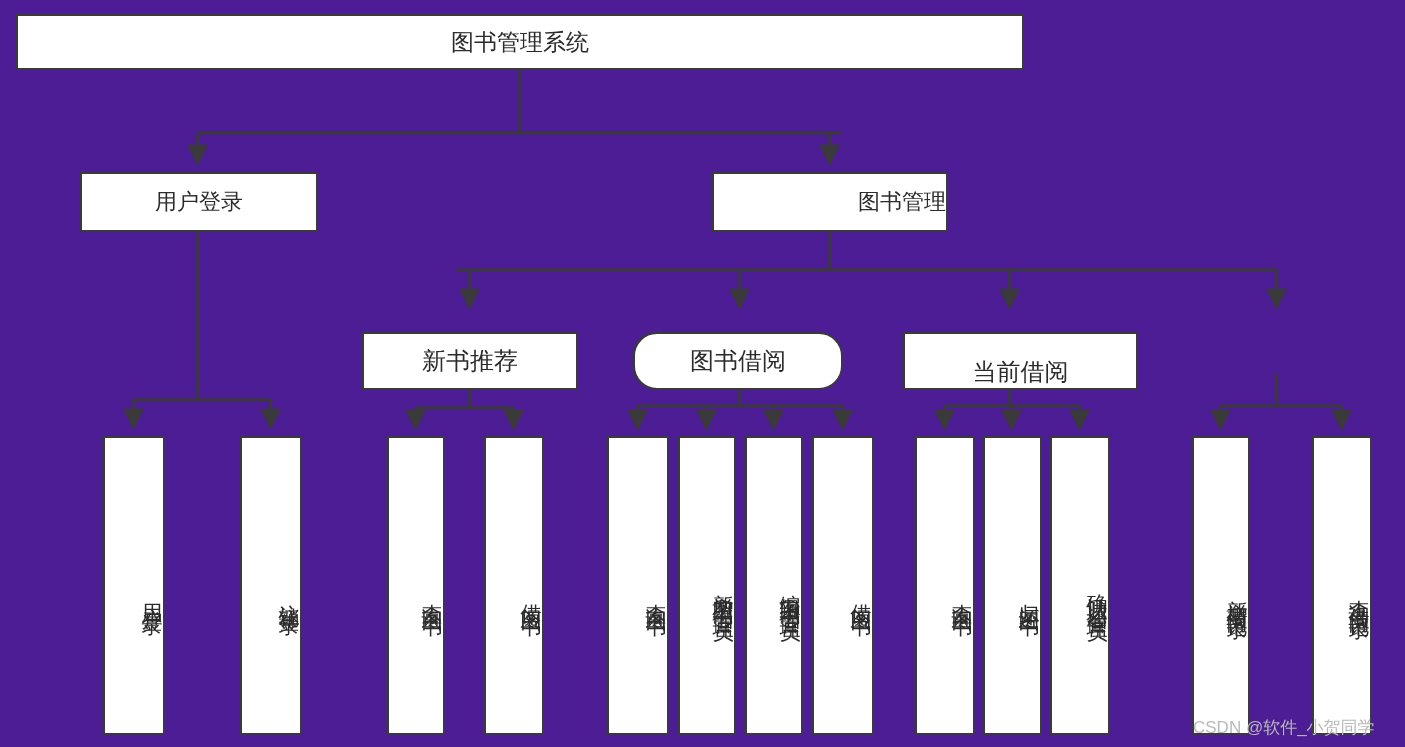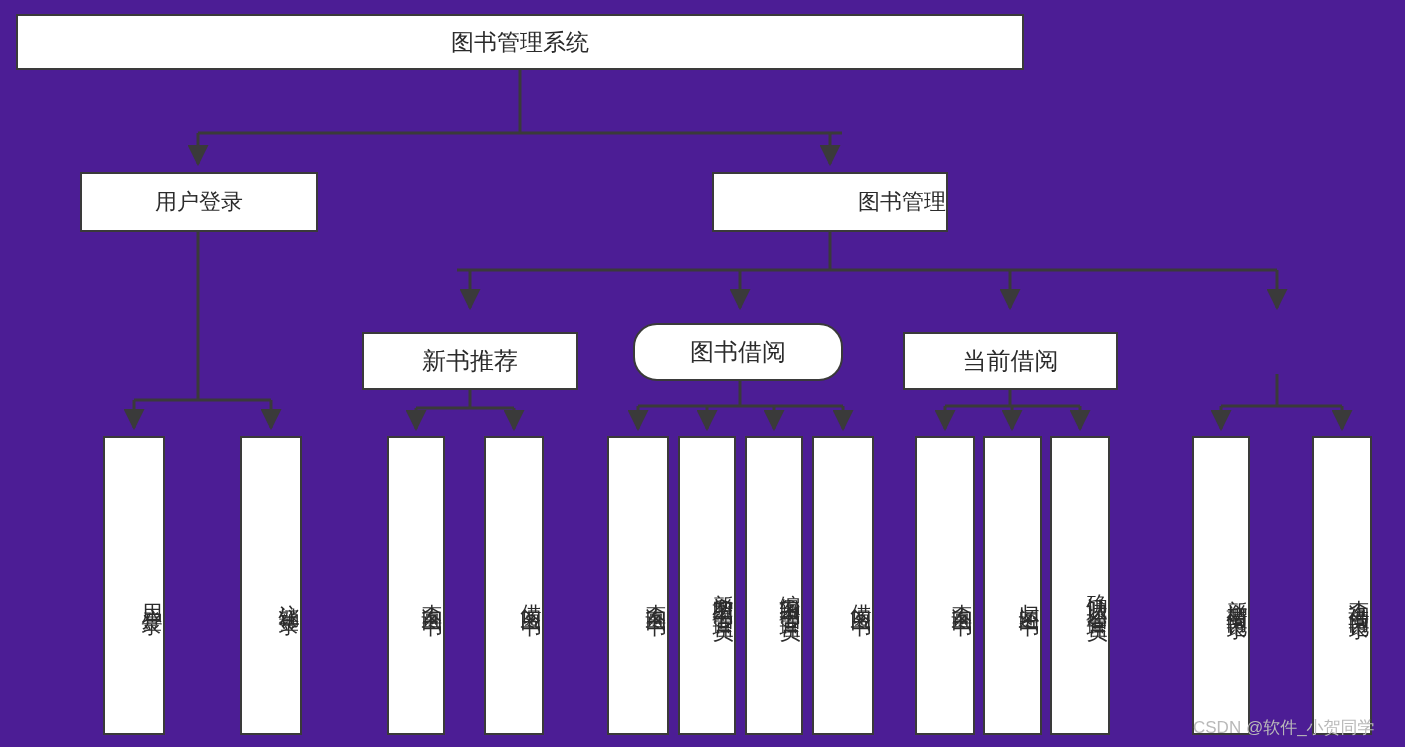--- a/index.html
+++ b/index.html
@@ -130,24 +130,24 @@
   <div class="node lvl2" style="left: 80px; top: 172px; width: 238px; height: 60px; border-color: rgb(58, 58, 58); background: rgb(255, 255, 255); color: rgb(43, 43, 43);">
     <span>用户登录</span>
   </div>
   <div class="node lvl2" style="left: 712px; top: 172px; width: 236px; height: 60px; border-color: rgb(58, 58, 58); background: rgb(255, 255, 255); color: rgb(43, 43, 43); justify-content: flex-end;">
     <span>图书管理</span>
   </div>
 
   <div class="node lvl3" style="left: 362px; top: 316px; width: 216px; height: 58px; border-color: rgb(58, 58, 58); background: rgb(255, 255, 255); color: rgb(43, 43, 43);">
     <span>新书推荐</span>
   </div>
-  <div class="node lvl3" style="left: 633px; top: 307px; width: 210px; height: 58px; border-color: rgb(58, 58, 58); background: rgb(255, 255, 255); color: rgb(43, 43, 43); border-radius: 24px;">
+  <div class="node lvl3" style="left: 633px; top: 316px; width: 210px; height: 58px; border-color: rgb(58, 58, 58); background: rgb(255, 255, 255); color: rgb(43, 43, 43); border-radius: 24px;">
     <span>图书借阅</span>
   </div>
-  <div class="node lvl3" style="left: 903px; top: 316px; width: 215px; height: 58px; border-color: rgb(58, 58, 58); background: rgb(255, 255, 255); color: rgb(43, 43, 43);">
+  <div class="node lvl3" style="left: 903px; top: 316px; width: 235px; height: 58px; border-color: rgb(58, 58, 58); background: rgb(255, 255, 255); color: rgb(43, 43, 43); align-items: flex-end;">
     <span>当前借阅</span>
   </div>
 
   <div class="node leaf" style="left: 103px; top: 436px; width: 62px; height: 299px; border-color: rgb(58, 58, 58); background: rgb(255, 255, 255); color: rgb(43, 43, 43);">
     <span class="leaf-label">用户登录</span>
   </div>
   <div class="node leaf" style="left: 240px; top: 436px; width: 62px; height: 299px; border-color: rgb(58, 58, 58); background: rgb(255, 255, 255); color: rgb(43, 43, 43);">
     <span class="leaf-label">注销登录</span>
   </div>
   <div class="node leaf" style="left: 387px; top: 436px; width: 58px; height: 299px; border-color: rgb(58, 58, 58); background: rgb(255, 255, 255); color: rgb(43, 43, 43);">

